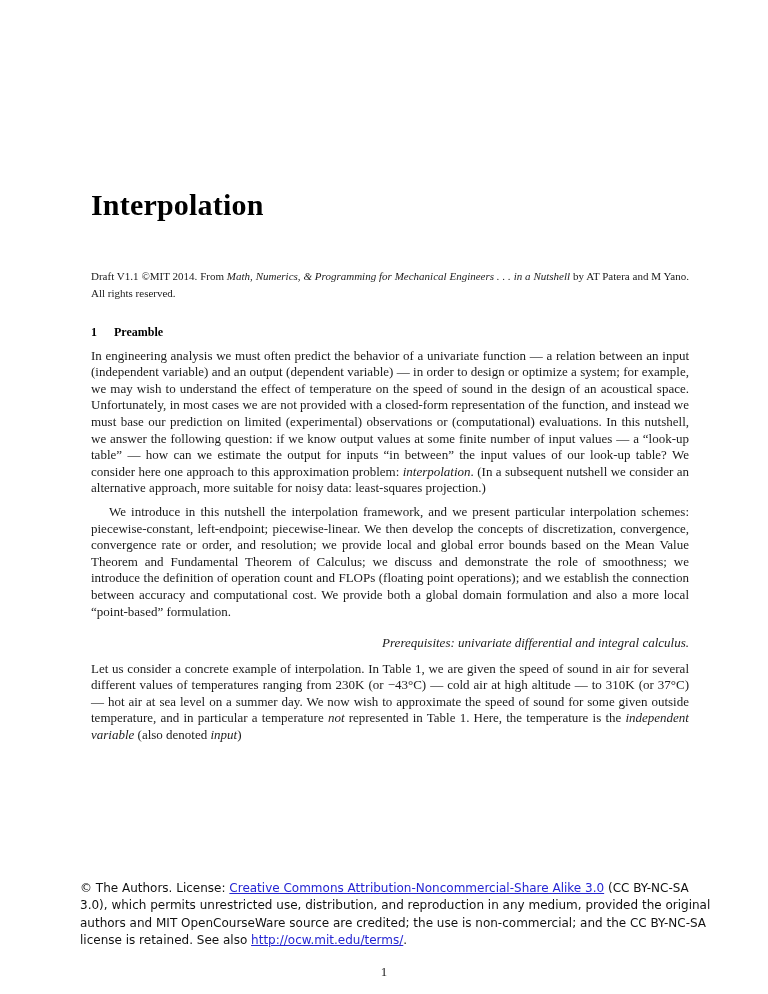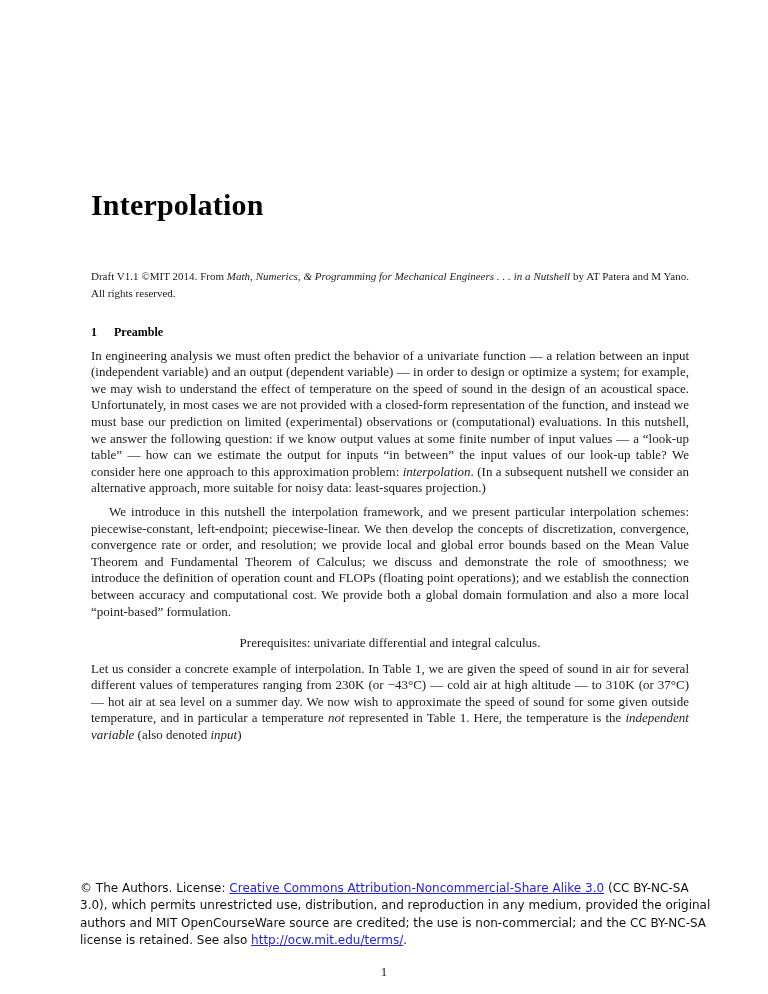--- a/index.html
+++ b/index.html
@@ -30,21 +30,21 @@
     font-size: 12px; font-weight: 700; line-height: 1.05;
     color: #000000;
   }
   .sec-num { display: inline-block; margin-right: 17px; }
   p.body {
     margin: 9px 0 0 0;
     font-size: 13px; line-height: 16.6px;
     text-align: justify;
   }
   p.cont { margin-top: 7px; text-indent: 18px; }
-  p.prereq { margin-top: 15px; text-align: center; }
+  p.prereq { margin-top: 15px; text-align: right; font-style: italic; }
   .it { font-style: italic; }
   .footer {
     position: absolute; left: 80px; right: 52px; bottom: 44px;
     margin: 0;
     font-family: "DejaVu Sans", sans-serif;
     font-size: 12px; line-height: 17.6px;
     color: #111111; text-align: left;
   }
   .doc-link { color: #2525d2; text-decoration: underline; cursor: pointer; }
   .pagenum {

